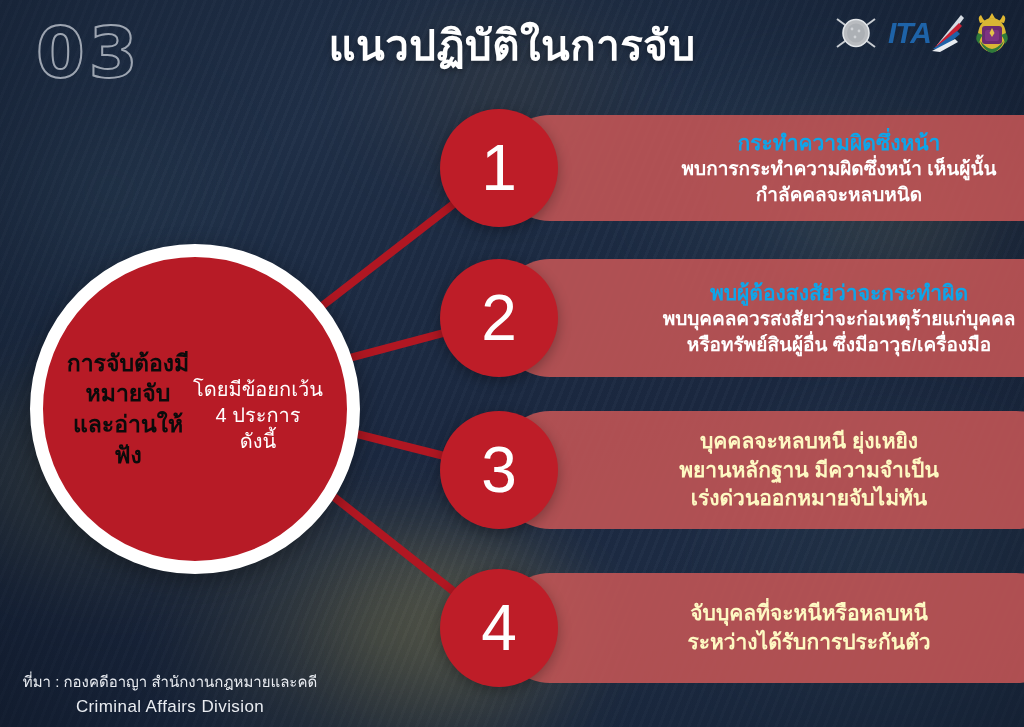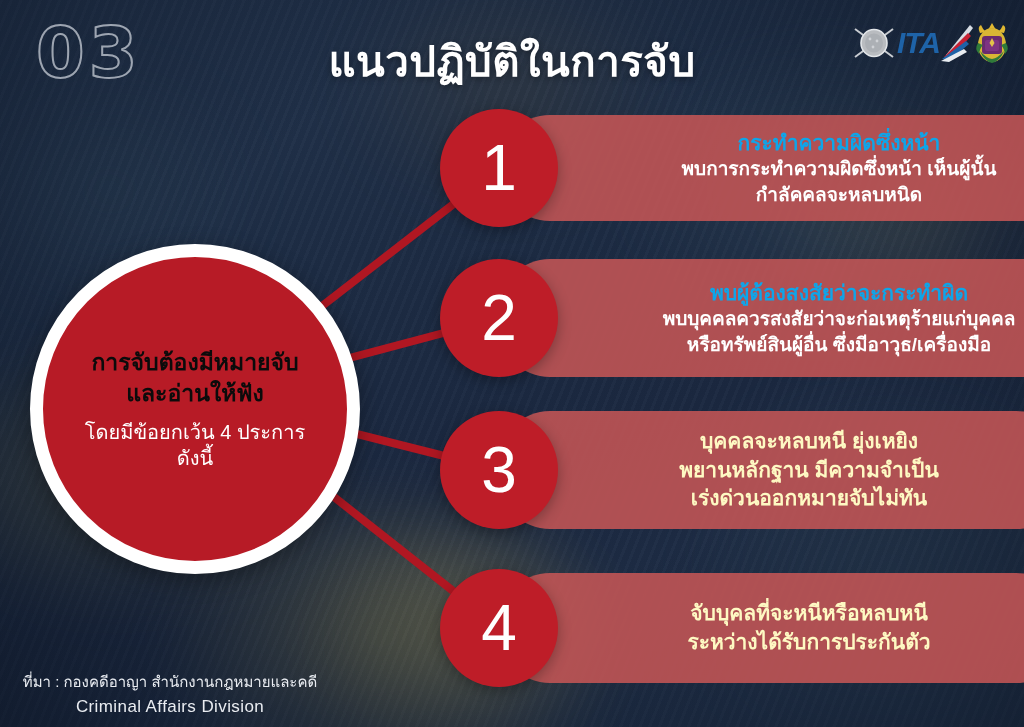--- a/index.html
+++ b/index.html
@@ -34,38 +34,38 @@
       background:repeating-linear-gradient(112deg,rgba(255,255,255,.022) 0 3px,rgba(0,0,0,.03) 3px 9px);
       opacity:.8;}
   .bg-vig{position:absolute;inset:0;
       background:radial-gradient(ellipse at 50% 45%,rgba(0,0,0,0) 45%,rgba(10,18,32,.55) 100%);}
 
   
   .num-03{position:absolute;left:36px;top:12px;font-size:70px;font-weight:700;
           letter-spacing:4px;color:transparent;
           -webkit-text-stroke:2px rgba(208,214,222,.72);
           font-family:"DejaVu Sans",sans-serif;}
-  .slide-title{position:absolute;left:0;right:0;top:28px;text-align:center;
+  .slide-title{position:absolute;left:0;right:0;top:12px;text-align:center;
           color:#fff;font-size:42px;font-weight:700;letter-spacing:.5px;
           text-shadow:0 2px 6px rgba(0,0,0,.35);}
 
-  .logos{position:absolute;right:14px;top:20px;display:flex;align-items:center;height:46px;}
+  .logos{position:absolute;right:14px;top:10px;display:flex;align-items:center;gap:9px;height:46px;}
   .logo-shield{width:46px;height:44px;}
   .logo-ita{display:flex;align-items:center;height:40px;}
   .ita-text{font-size:30px;font-weight:700;color:#1e63a8;font-style:italic;
             letter-spacing:-1px;font-family:"Liberation Sans",sans-serif;}
   .logo-garuda{width:36px;height:44px;}
 
   
   .links{position:absolute;left:0;top:0;width:1024px;height:727px;}
 
   
   .center-circle{position:absolute;left:30px;top:244px;width:330px;height:330px;
      border-radius:50%;background:#B71B26;border:13px solid #ffffff;
-     box-sizing:border-box;display:flex;flex-direction:column;
+     box-sizing:border-box;display:flex;flex-direction:row;
      align-items:center;justify-content:center;text-align:center;
      box-shadow:0 6px 22px rgba(0,0,0,.35);padding:0 22px;}
   .cc-head{color:#0b0b0b;font-weight:700;font-size:23px;line-height:1.33;}
   .cc-sub{color:#ffffff;font-size:20px;line-height:1.3;margin-top:11px;font-weight:400;}
 
   
   .item{position:absolute;display:flex;align-items:center;}
   .bubble{position:relative;z-index:3;width:118px;height:118px;border-radius:50%;
      background:#BE1D28;display:flex;align-items:center;justify-content:center;
      color:#fff;font-size:64px;font-weight:400;line-height:1;

